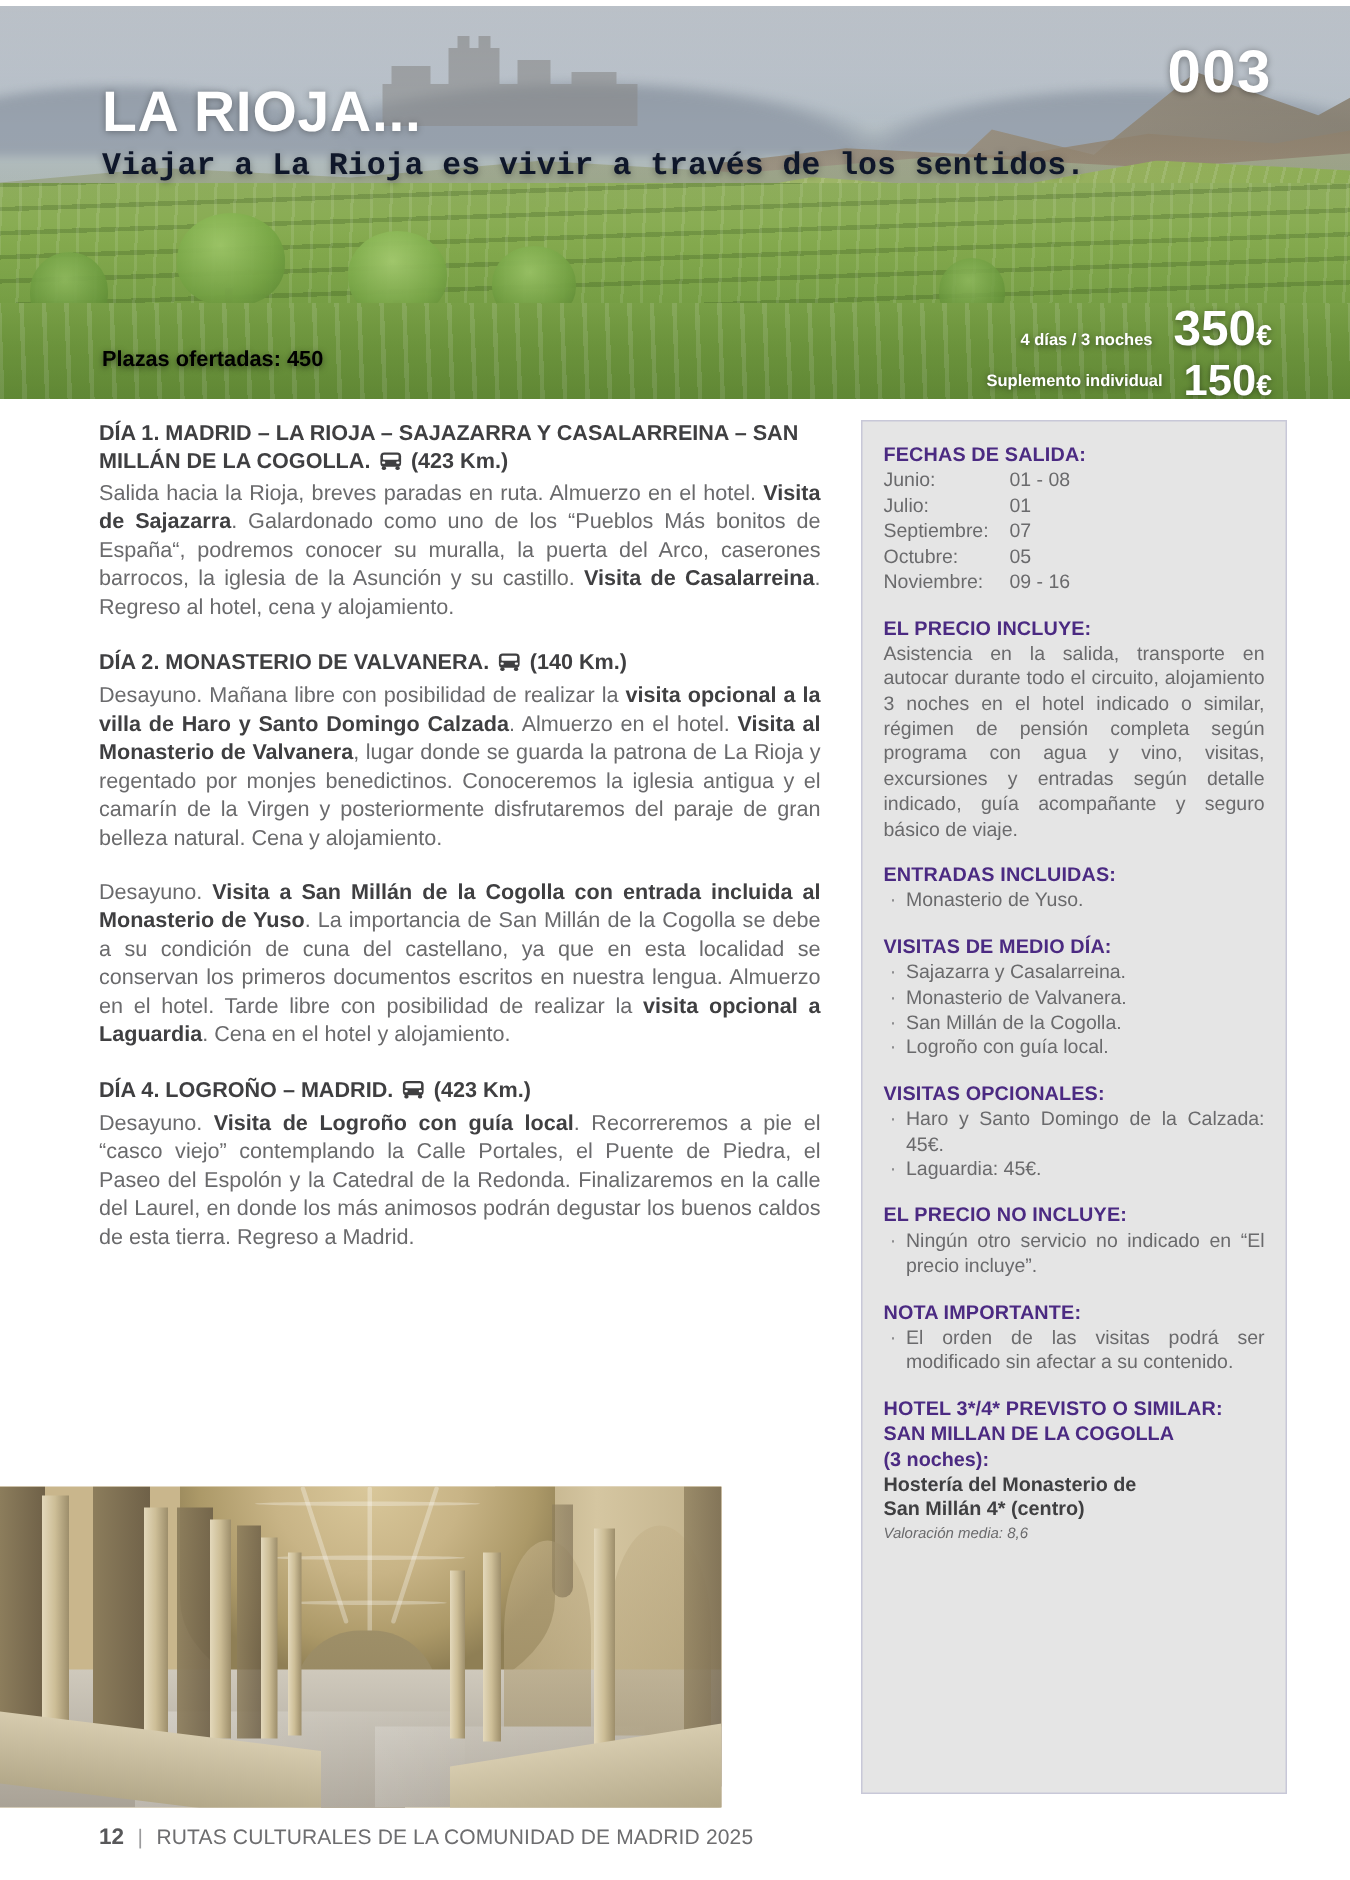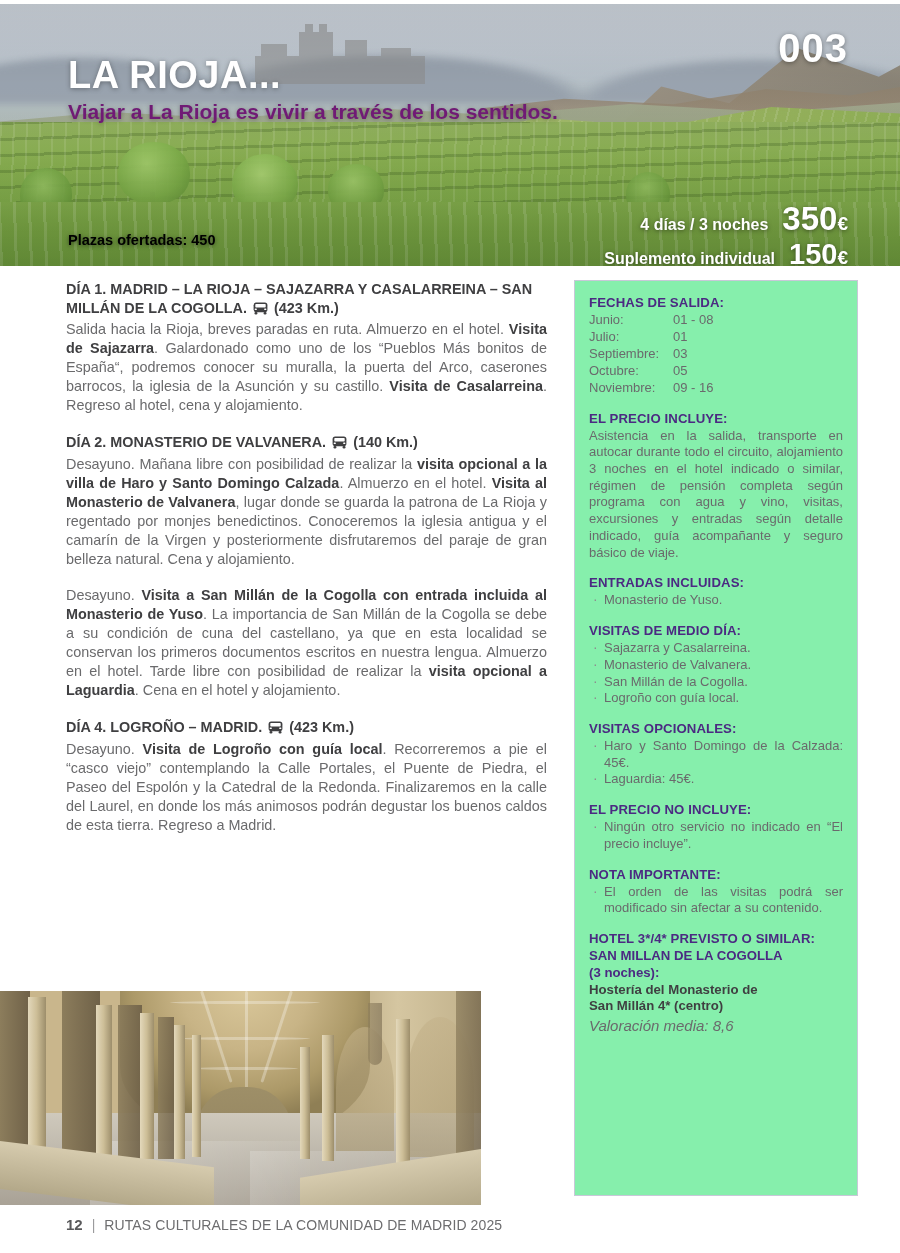--- a/index.html
+++ b/index.html
@@ -80,37 +80,38 @@
   }
 
   .hero-title{
     position:absolute;left:68px;top:52px;
     font-size:38px;font-weight:bold;color:#fff;letter-spacing:.5px;
     text-shadow:0 1px 5px rgba(0,0,0,.35);
     line-height:1;
   }
   .hero-sub{
     position:absolute;left:68px;top:96px;
-    font-size:21px;font-weight:bold;color:#701a75;
+    font-size:21px;font-weight:bold;color:#0f172a;
     text-shadow:0 1px 5px rgba(0,0,0,.35);
     line-height:1.1;
+    font-family:Liberation Mono, monospace;
   }
   .hero-code{
     position:absolute;right:52px;top:22px;
     font-size:40px;font-weight:bold;color:#fff;letter-spacing:1px;
     text-shadow:0 1px 5px rgba(0,0,0,.4);
   }
   .hero-plazas{
     position:absolute;left:68px;top:228px;
     font-size:14.5px;font-weight:bold;color:#000000;
     text-shadow:0 1px 4px rgba(0,0,0,.5);
   }
   .hero-price-wrap{position:absolute;right:52px;top:198px;text-align:right;color:#fff;}
   .pr-row{display:flex;align-items:baseline;justify-content:flex-end;gap:14px;}
-  .pr-label{font-size:16px;font-weight:bold;text-shadow:0 1px 4px rgba(0,0,0,.5);}
+  .pr-label{font-size:11px;font-weight:bold;text-shadow:0 1px 4px rgba(0,0,0,.5);}
   .pr-amount{font-size:33px;font-weight:bold;line-height:1.05;text-shadow:0 1px 4px rgba(0,0,0,.45);}
   .pr-amount.small{font-size:29px;}
   .pr-eur{font-size:19px;font-weight:bold;}
 
   
   .page{position:absolute;left:0;top:266px;width:900px;height:1177px;}
 
   .col-left{position:absolute;left:66px;top:14px;width:481px;}
   .col-right{position:absolute;left:574px;top:14px;width:284px;}
 
@@ -163,21 +164,21 @@
   .footer{
     position:absolute;left:66px;top:950px;
     display:flex;align-items:baseline;gap:9px;
   }
   .f-num{font-size:15px;font-weight:bold;color:#58585a;}
   .f-bar{font-size:14px;color:#9b9b9d;}
   .f-txt{font-size:14px;color:#6d6d6f;letter-spacing:.1px;}
 
   
   .side{
-    border:1px solid #c8c8d8;background:#86efac;
+    border:1px solid #c8c8d8;background:#e5e5e5;
     padding:14px 14px 16px 14px;
     box-sizing:border-box;width:284px;min-height:916px;
   }
   .s-h{
     font-size:13.2px;font-weight:bold;color:#4b2a82;
     line-height:1.22;margin:0 0 1px 0;letter-spacing:.1px;
   }
   .s-block{margin-bottom:14px;}
   .s-block:last-child{margin-bottom:0;}
   .s-p{font-size:13px;color:#6a6a6c;line-height:1.285;text-align:justify;}
@@ -188,21 +189,21 @@
   ul.s-list{margin:0;padding:0;list-style:none;}
   ul.s-list li{
     font-size:13px;color:#6a6a6c;line-height:1.285;
     padding-left:15px;position:relative;text-align:justify;
   }
   ul.s-list li:before{
     content:"·";position:absolute;left:4px;top:-1px;color:#8d8d8f;font-size:14px;
   }
   .s-hotel-line{font-size:13.2px;font-weight:bold;color:#4b2a82;line-height:1.26;}
   .s-hotel-sub{font-size:13.2px;font-weight:bold;color:#3f3f41;line-height:1.26;}
-  .s-hotel-rate{font-size:15px;font-style:italic;color:#6a6a6c;line-height:1.3;margin-top:1px;}
+  .s-hotel-rate{font-size:10px;font-style:italic;color:#6a6a6c;line-height:1.3;margin-top:1px;}
 </style>
 </head>
 <body>
 
 <div class="hero">
   <div class="hero-sky"></div>
   <div class="hero-mtn"></div>
   <div class="hero-mtn2"></div>
 
   <div class="hero-castle">
@@ -235,21 +236,21 @@
   <div class="hero-title">LA RIOJA...</div>
   <div class="hero-sub">Viajar a La Rioja es vivir a través de los sentidos.</div>
   <div class="hero-code">003</div>
   <div class="hero-plazas">Plazas ofertadas: 450</div>
 
   <div class="hero-price-wrap">
     <div class="pr-row">
       <span class="pr-label">4 días / 3 noches</span>
       <span class="pr-amount"><span>350</span><span class="pr-eur">€</span></span>
     </div>
-    <div class="pr-row" style="margin-top:2px;">
+    <div class="pr-row" style="margin-top:2px;align-items:center;">
       <span class="pr-label">Suplemento individual</span>
       <span class="pr-amount small"><span>150</span><span class="pr-eur">€</span></span>
     </div>
   </div>
 </div>
 
 <div class="page">
 
   <div class="col-left">
     <div id="days">
@@ -344,21 +345,21 @@
             <div class="row">
               <span class="m">Junio:</span>
               <span class="v">01 - 08</span>
             </div>
             <div class="row">
               <span class="m">Julio:</span>
               <span class="v">01</span>
             </div>
             <div class="row">
               <span class="m">Septiembre:</span>
-              <span class="v">03</span>
+              <span class="v">07</span>
             </div>
             <div class="row">
               <span class="m">Octubre:</span>
               <span class="v">05</span>
             </div>
             <div class="row">
               <span class="m">Noviembre:</span>
               <span class="v">09 - 16</span>
             </div>
           </div>

